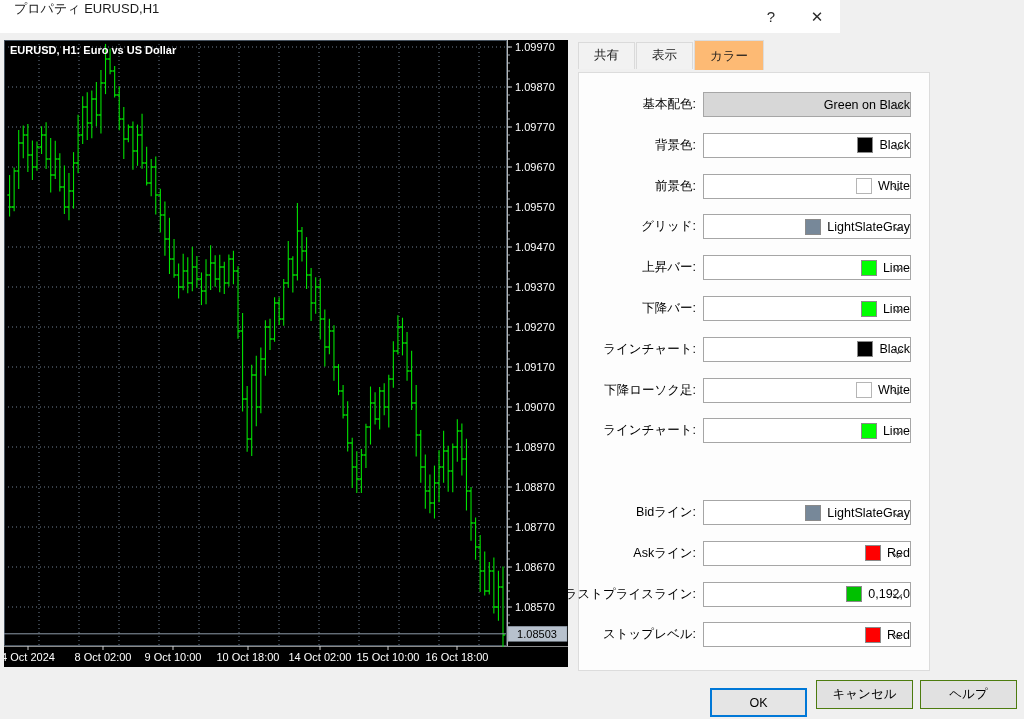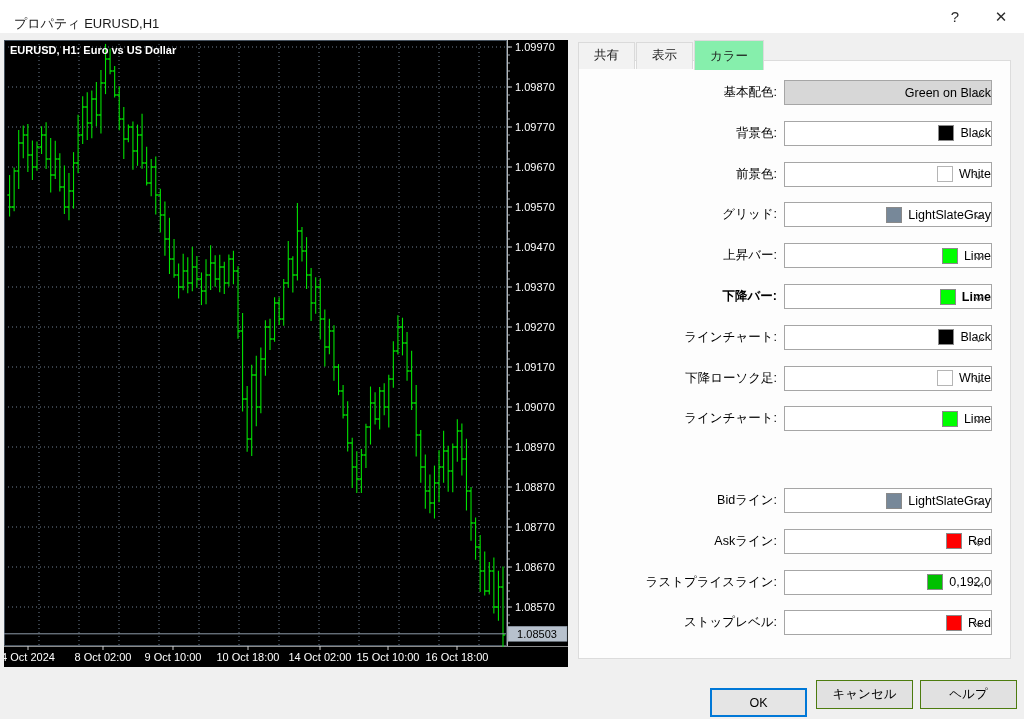--- a/index.html
+++ b/index.html
@@ -1,35 +1,35 @@
 <!DOCTYPE html>
 <html><head>
 <meta charset="utf-8">
 <style>
   * { box-sizing: border-box; }
   html,body { margin:0; padding:0; background:#f0f0f0; font-family:"Liberation Sans","DejaVu Sans",sans-serif; }
   .dialog { position:relative; width:1024px; height:719px; background:#f0f0f0; overflow:hidden; }
 
   
-  .titlebar { position:absolute; left:0; top:0; width:1024px; height:33px; background:#ffffff; display:flex; align-items:flex-end; }
+  .titlebar { position:absolute; left:0; top:0; width:840px; height:33px; background:#ffffff; display:flex; align-items:flex-start; }
   .titlebar .title { margin-left:14px; font-size:13px; color:#1b1b1b; }
   .tb-btns { position:absolute; right:0; top:0; height:33px; display:flex; }
   .tb-btn { width:46px; height:33px; display:flex; align-items:center; justify-content:center; font-size:15px; color:#2b2b2b; cursor:default; }
 
   
   .chart-wrap { position:absolute; left:4px; top:40px; width:564px; height:627px; background:#000; }
   .chart-wrap svg { display:block; }
 
   
   .tabs { position:absolute; left:578px; top:44px; height:25px; display:flex; align-items:flex-end; z-index:2; }
   .tab { padding:4px 15px 5px 15px; font-size:12.5px; color:#1b1b1b; background:#f2f2f2; border:1px solid #dadada; border-bottom:none; margin-right:1px; }
-  .tab.active { background:#86efac; padding-top:7px; border-color:#dcdcdc; position:relative; top:1px; }
+  .tab.active { background:#fdba74; padding-top:7px; border-color:#dcdcdc; position:relative; top:1px; }
 
   
-  .card { position:absolute; left:578px; top:60px; width:433px; height:599px; background:#fdfdfd; border:1px solid #dcdcdc; z-index:1; }
+  .card { position:absolute; left:578px; top:72px; width:352px; height:599px; background:#fdfdfd; border:1px solid #dcdcdc; z-index:1; }
 
   .row { position:absolute; right:18px; height:25px; display:flex; align-items:center; }
   .row-label { font-size:12.5px; color:#000; margin-right:7px; white-space:nowrap; }
   .combo { width:208px; height:25px; background:#fff; border:1px solid #a6a6a6; display:flex; align-items:center; position:relative; cursor:default;justify-content:flex-end; }
   .combo.plain { background:#d7d7d7; }
   .combo .swatch { width:16px; height:16px; margin-left:3px; border:1px solid #8a8a8a; flex:none; }
   .combo .val { font-size:12.5px; color:#000; margin-left:6px; white-space:nowrap; }
   .combo.plain .val { margin-left:7px; }
   .chev { position:absolute; right:9px; top:8px; width:7px; height:7px; border-right:1.4px solid #555; border-bottom:1.4px solid #555; transform:rotate(45deg) scale(1,0.9); transform-origin:center; }
 
@@ -573,21 +573,21 @@
         </div>
       </div>
       <div class="row" style="top: 182.2px;">
         <span class="row-label">上昇バー:</span>
         <div class="combo">
           <span class="swatch" style="background: rgb(0, 255, 0);"></span>
           <span class="val">Lime</span>
           <span class="chev"></span>
         </div>
       </div>
-      <div class="row" style="top: 223px; font-weight: bold;">
+      <div class="row" style="top: 223px;">
         <span class="row-label">下降バー:</span>
         <div class="combo">
           <span class="swatch" style="background: rgb(0, 255, 0);"></span>
           <span class="val">Lime</span>
           <span class="chev"></span>
         </div>
       </div>
       <div class="row" style="top: 263.8px;">
         <span class="row-label">ラインチャート:</span>
         <div class="combo">

